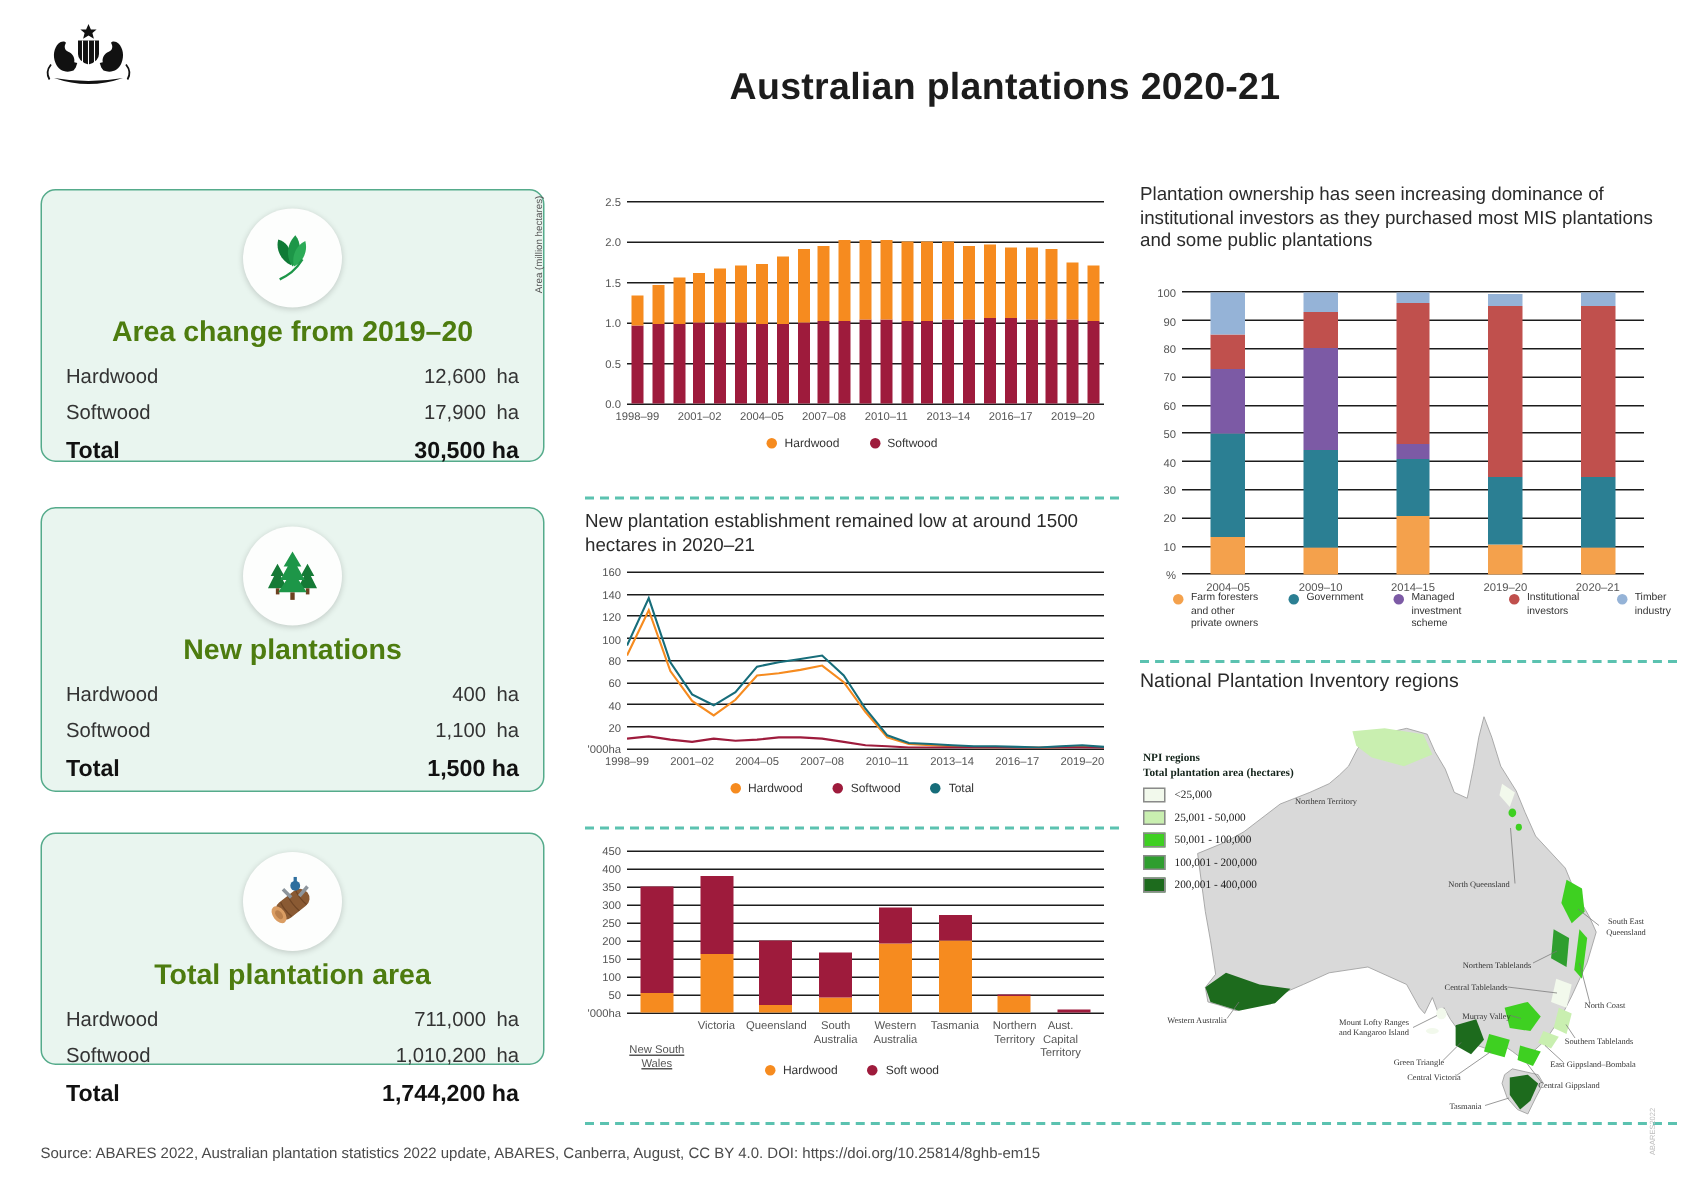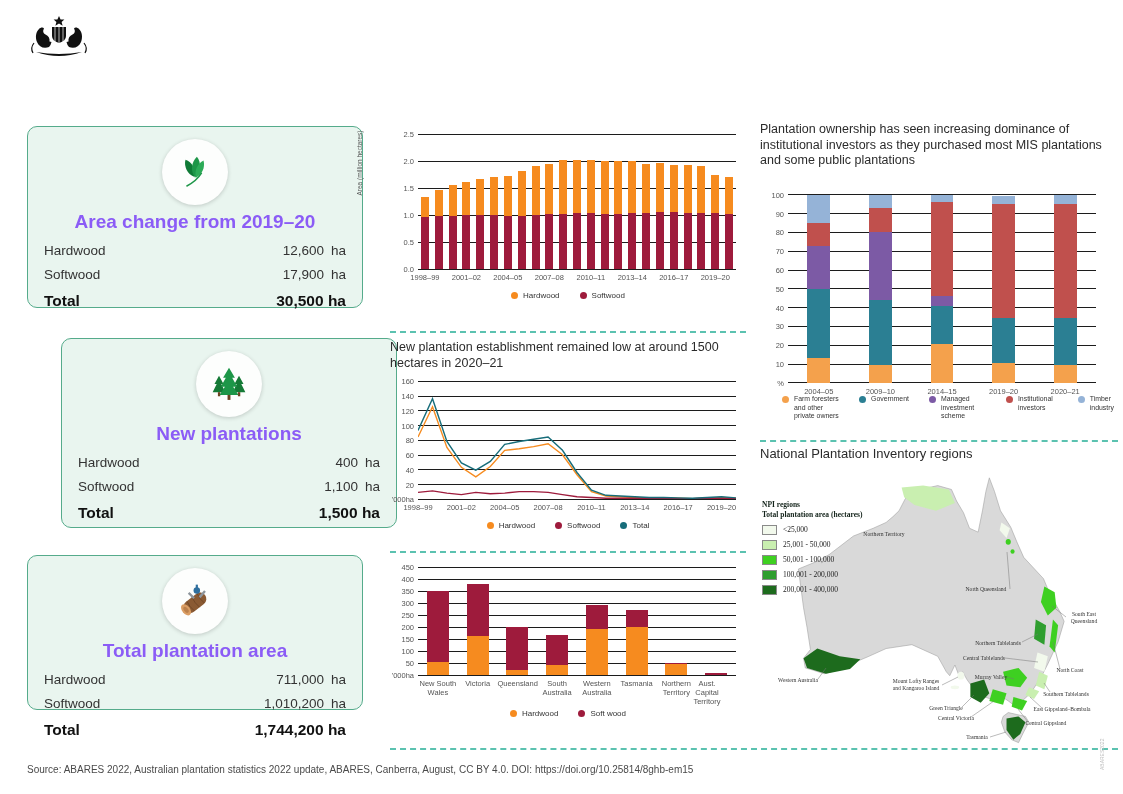--- a/index.html
+++ b/index.html
@@ -11,21 +11,21 @@
   .gov-title{font-weight:bold;font-size:13.5px;border-bottom:1px solid #111;padding-bottom:3px;margin-bottom:4px;}
   .dept{font-weight:bold;font-size:12.5px;line-height:1.25;}
   .abares{font-size:12.5px;margin-top:2px;}
   .page-title{position:absolute;left:300px;top:44px;width:740px;text-align:center;
               font-size:25px;font-weight:bold;color:#1c1c1c;letter-spacing:.2px;}
   
   .card{position:absolute;left:27px;width:336px;background:#e9f5ef;border:1px solid #55ab8b;
         border-radius:10px;box-sizing:border-box;padding:10px 16px 12px 16px;}
   .icon-circle{width:66px;height:66px;border-radius:50%;background:#fdfefd;margin:2px auto 6px auto;
                box-shadow:0 1px 4px rgba(0,0,0,.18);display:flex;align-items:center;justify-content:center;}
-  .card-title{text-align:center;font-size:19px;font-weight:bold;color:#8b5cf6;margin-bottom:10px;}
+  .card-title{text-align:center;font-size:19px;font-weight:bold;color:#4d7c0f;margin-bottom:10px;}
   .crow{display:flex;justify-content:space-between;font-size:13.5px;color:#333;margin-top:9px;}
   .crow .rv{color:#333;}
   .crow .unit{margin-left:7px;}
   .crow.total{font-weight:bold;font-size:15.5px;color:#111;margin-top:10px;}
   
   .chart{position:absolute;box-sizing:border-box;}
   .chart-title{font-size:12.5px;color:#2b2b2b;line-height:1.25;}
   .plot{position:relative;}
   .grid{position:absolute;left:0;width:100%;height:1px;background:#1c1c1c;}
   .ytick{position:absolute;left:-30px;width:26px;text-align:right;font-size:7.5px;color:#555;}
@@ -67,20 +67,21 @@
           <path d="M28,12 h14 v9 q0,5 -7,7 q-7,-2 -7,-7 Z"></path>
           <path d="M26,13 v14 M31,12 v16 M35,12 v17 M39,12 v16 M44,13 v14" stroke="#fff" stroke-width="0.7"></path>
           <path d="M25,32 C20,34 15,32 13,27 C11,22 12,17 15,14 C16.5,12.5 19,12 20,13.5 C18.5,16 19,18.5 21.5,19.5 C24.5,20.8 26,23.5 25.5,26.5 L27.5,27 L26.5,30 Z"></path>
           <path d="M45,32 C50,34 55,32 57,27 C59,22 58,17 55,14 C53.5,12.5 51,12 50,13.5 C51.5,16 51,18.5 48.5,19.5 C45.5,20.8 44,23.5 44.5,26.5 L42.5,27 L43.5,30 Z"></path>
           <path d="M12,37 Q35,45 58,37 Q35,41 12,37 Z"></path>
           <path d="M10,28 Q6,33 9,38 M60,28 Q64,33 61,38" stroke="#111" stroke-width="1.2" fill="none"></path>
         </g>
       </svg>
     </span>
   </div>
+  <div class="page-title">Australian plantations 2020-21</div>
 
   <div class="card" style="top:126px;height:182px;">
     <div class="icon-circle">
       <svg width="38" height="38" viewBox="0 0 40 40">
         <path d="M19,25 C12,22 8,14 10,7 C17,9 21,17 19,25 Z" fill="#0f7a36"></path>
         <path d="M20,26 C15,19 16,10 22,4 C27,10 26,20 20,26 Z" fill="#1d9648"></path>
         <path d="M21,26 C27,23 31,16 29,8 C23,11 19,18 21,26 Z" fill="#2cab57"></path>
         <path d="M11,35 C17,32 22,29 27,21" stroke="#1d9648" stroke-width="1.6" fill="none"></path>
       </svg>
     </div>
@@ -92,21 +93,21 @@
     <div class="crow">
       <span>Softwood</span>
       <span class="rv"><span>17,900</span><span class="unit">ha</span></span>
     </div>
     <div class="crow total">
       <span>Total</span>
       <span>30,500 ha</span>
     </div>
   </div>
 
-  <div class="card" style="top:338px;height:190px;margin-left:34px;">
+  <div class="card" style="top:338px;height:190px;">
     <div class="icon-circle">
       <svg width="40" height="40" viewBox="0 0 44 42">
         <g fill="#157a36">
           <polygon points="11,12 6,21 8.5,21 4,30 18,30 13.5,21 16,21"></polygon>
           <polygon points="33,12 28,21 30.5,21 26,30 40,30 35.5,21 38,21"></polygon>
         </g>
         <rect x="9.8" y="30" width="2.6" height="4.5" fill="#6d4120"></rect>
         <rect x="31.8" y="30" width="2.6" height="4.5" fill="#6d4120"></rect>
         <polygon points="22,3 15.5,14 18.5,14 13,24 17.5,24 11.5,33 32.5,33 26.5,24 31,24 25.5,14 28.5,14" fill="#1d9648"></polygon>
         <rect x="20.4" y="33" width="3.2" height="5.5" fill="#6d4120"></rect>
@@ -321,21 +322,21 @@
         <div class="bar" style="left: 88.4437px; width: 21.8625px; bottom: 4.8px; height: 43.2px; background: rgb(158, 27, 60);"></div>
         <div class="bar" style="left: 128.194px; width: 21.8625px; bottom: 0px; height: 10.32px; background: rgb(246, 139, 31);"></div>
         <div class="bar" style="left: 128.194px; width: 21.8625px; bottom: 10.32px; height: 30px; background: rgb(158, 27, 60);"></div>
         <div class="bar" style="left: 167.944px; width: 21.8625px; bottom: 0px; height: 46.32px; background: rgb(246, 139, 31);"></div>
         <div class="bar" style="left: 167.944px; width: 21.8625px; bottom: 46.32px; height: 24px; background: rgb(158, 27, 60);"></div>
         <div class="bar" style="left: 207.694px; width: 21.8625px; bottom: 0px; height: 48px; background: rgb(246, 139, 31);"></div>
         <div class="bar" style="left: 207.694px; width: 21.8625px; bottom: 48px; height: 17.28px; background: rgb(158, 27, 60);"></div>
         <div class="bar" style="left: 247.444px; width: 21.8625px; bottom: 0px; height: 10.8px; background: rgb(246, 139, 31);"></div>
         <div class="bar" style="left: 247.444px; width: 21.8625px; bottom: 10.8px; height: 1px; background: rgb(158, 27, 60);"></div>
         <div class="bar" style="left: 287.194px; width: 21.8625px; bottom: 0px; height: 1.92px; background: rgb(158, 27, 60);"></div>
-        <div class="xtick" style="left: -0.125px; width: 40px; top: 112px;">New South Wales</div>
+        <div class="xtick" style="left: -0.125px; width: 40px; top: 128px; text-decoration: underline;">New South Wales</div>
         <div class="xtick" style="left: 39.625px; width: 40px; top: 112px;">Victoria</div>
         <div class="xtick" style="left: 79.375px; width: 40px; top: 112px;">Queensland</div>
         <div class="xtick" style="left: 119.125px; width: 40px; top: 112px;">South Australia</div>
         <div class="xtick" style="left: 158.875px; width: 40px; top: 112px;">Western Australia</div>
         <div class="xtick" style="left: 198.625px; width: 40px; top: 112px;">Tasmania</div>
         <div class="xtick" style="left: 238.375px; width: 40px; top: 112px;">Northern Territory</div>
         <div class="xtick" style="left: 269px; width: 40px; top: 112px;">Aust. Capital Territory</div>
       </div>
     <div class="legend" style="margin-top:34px;">
         <div class="leg-item">

